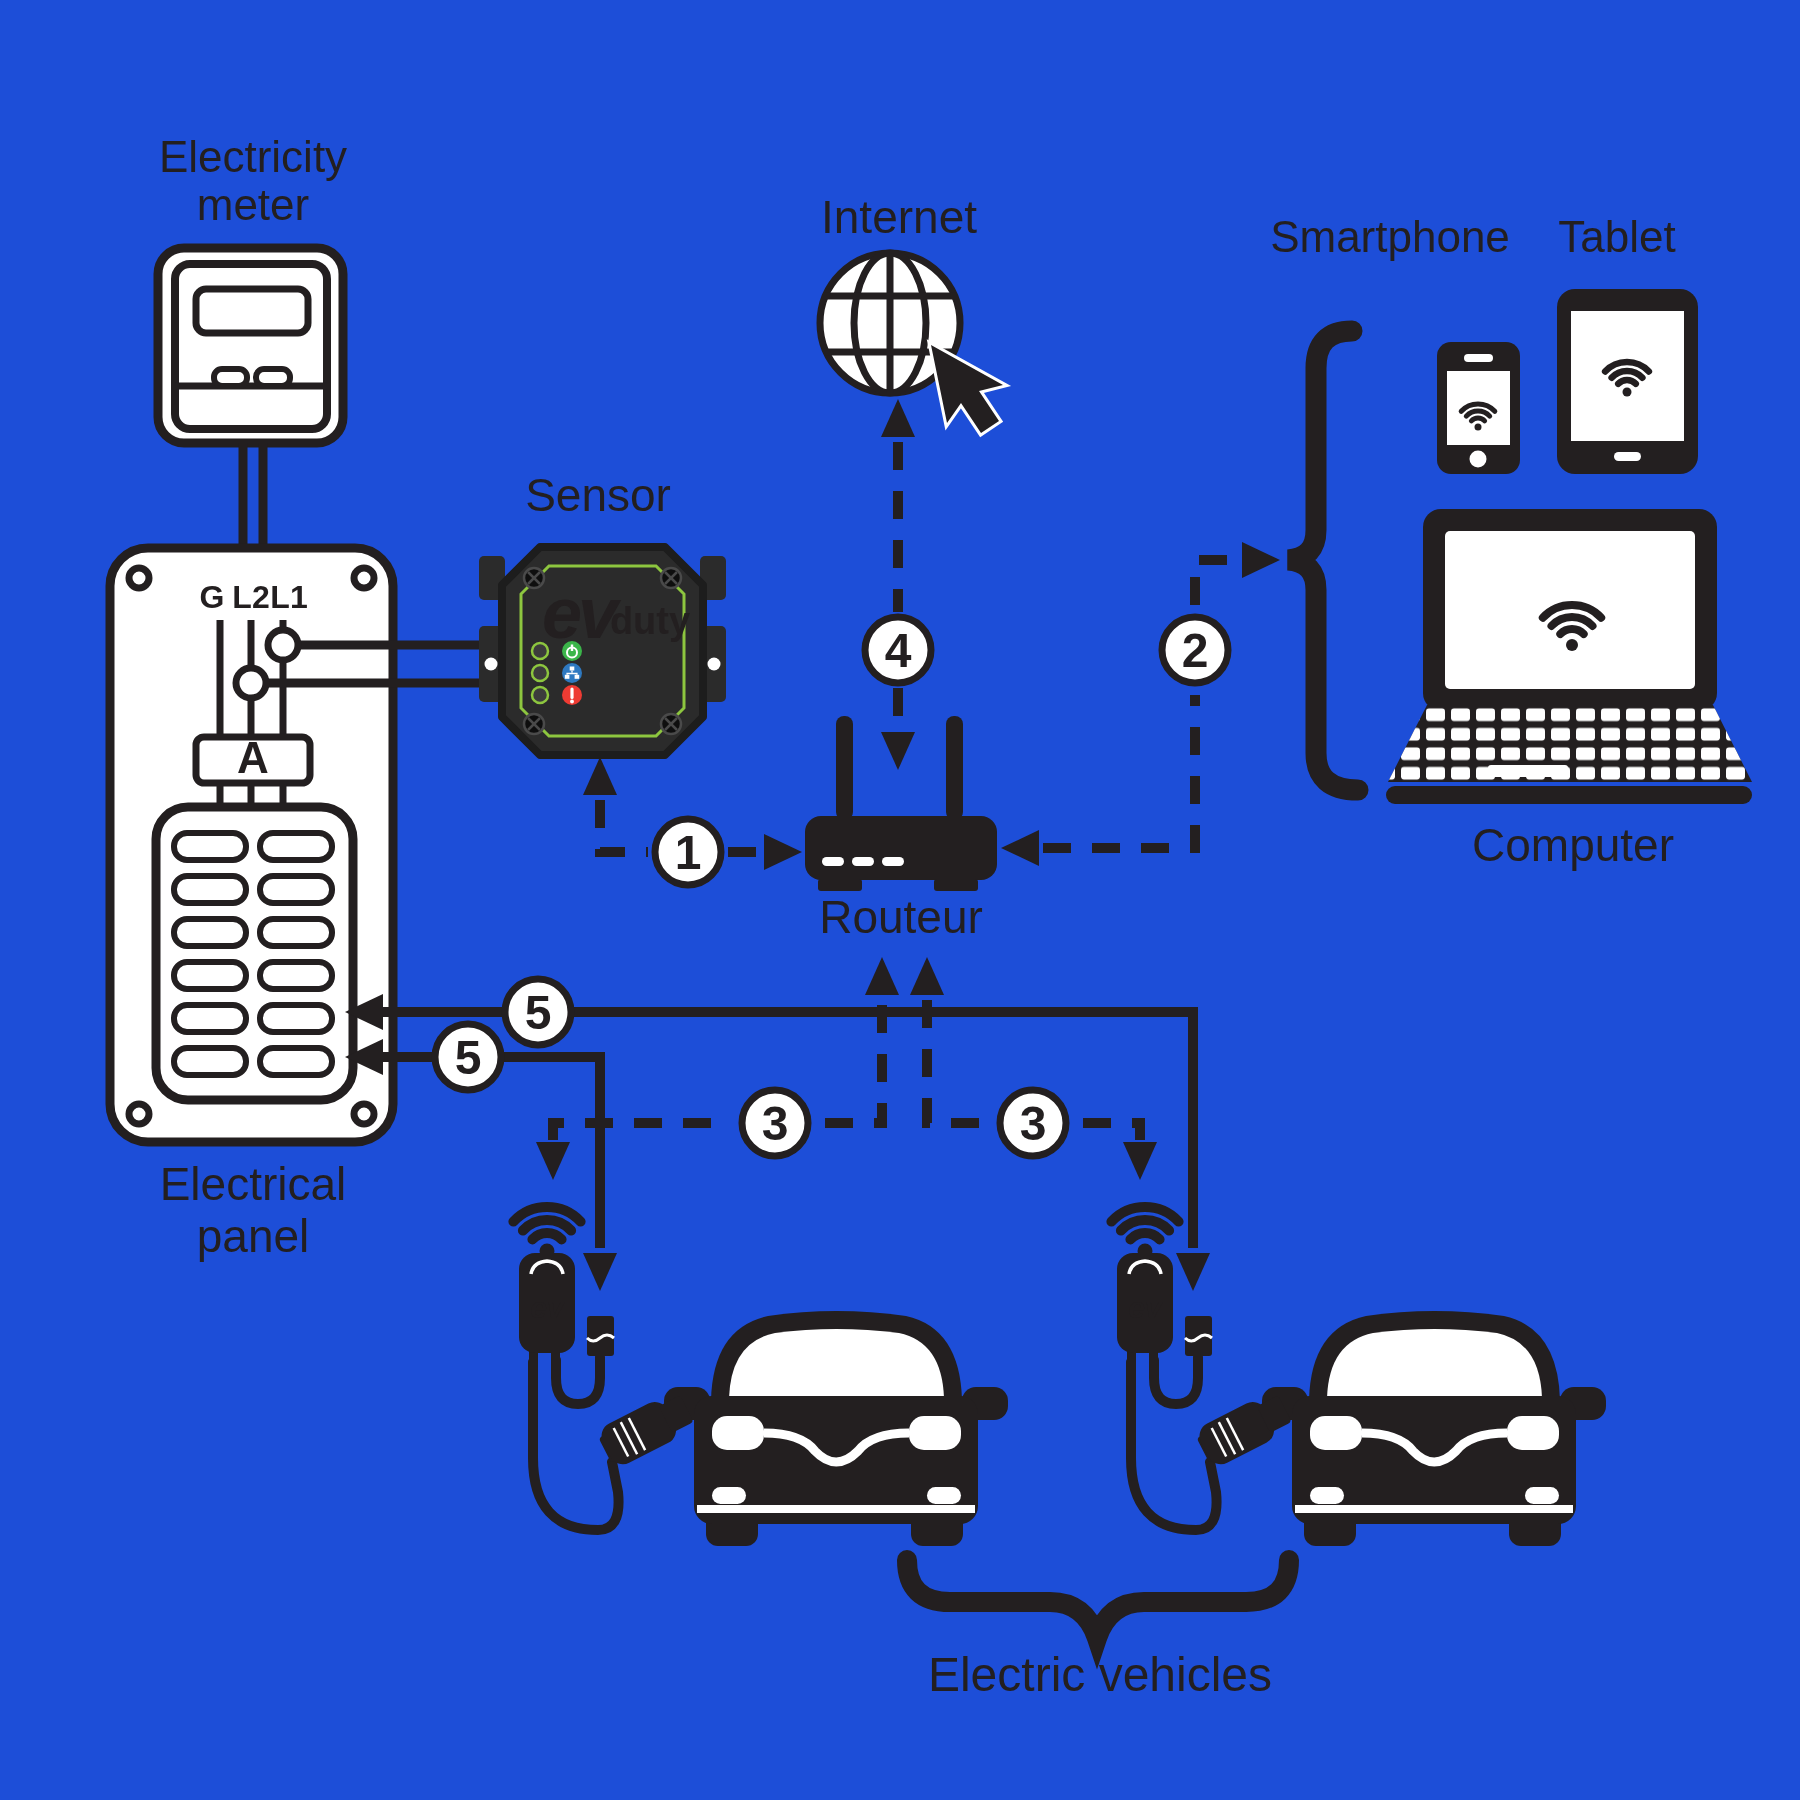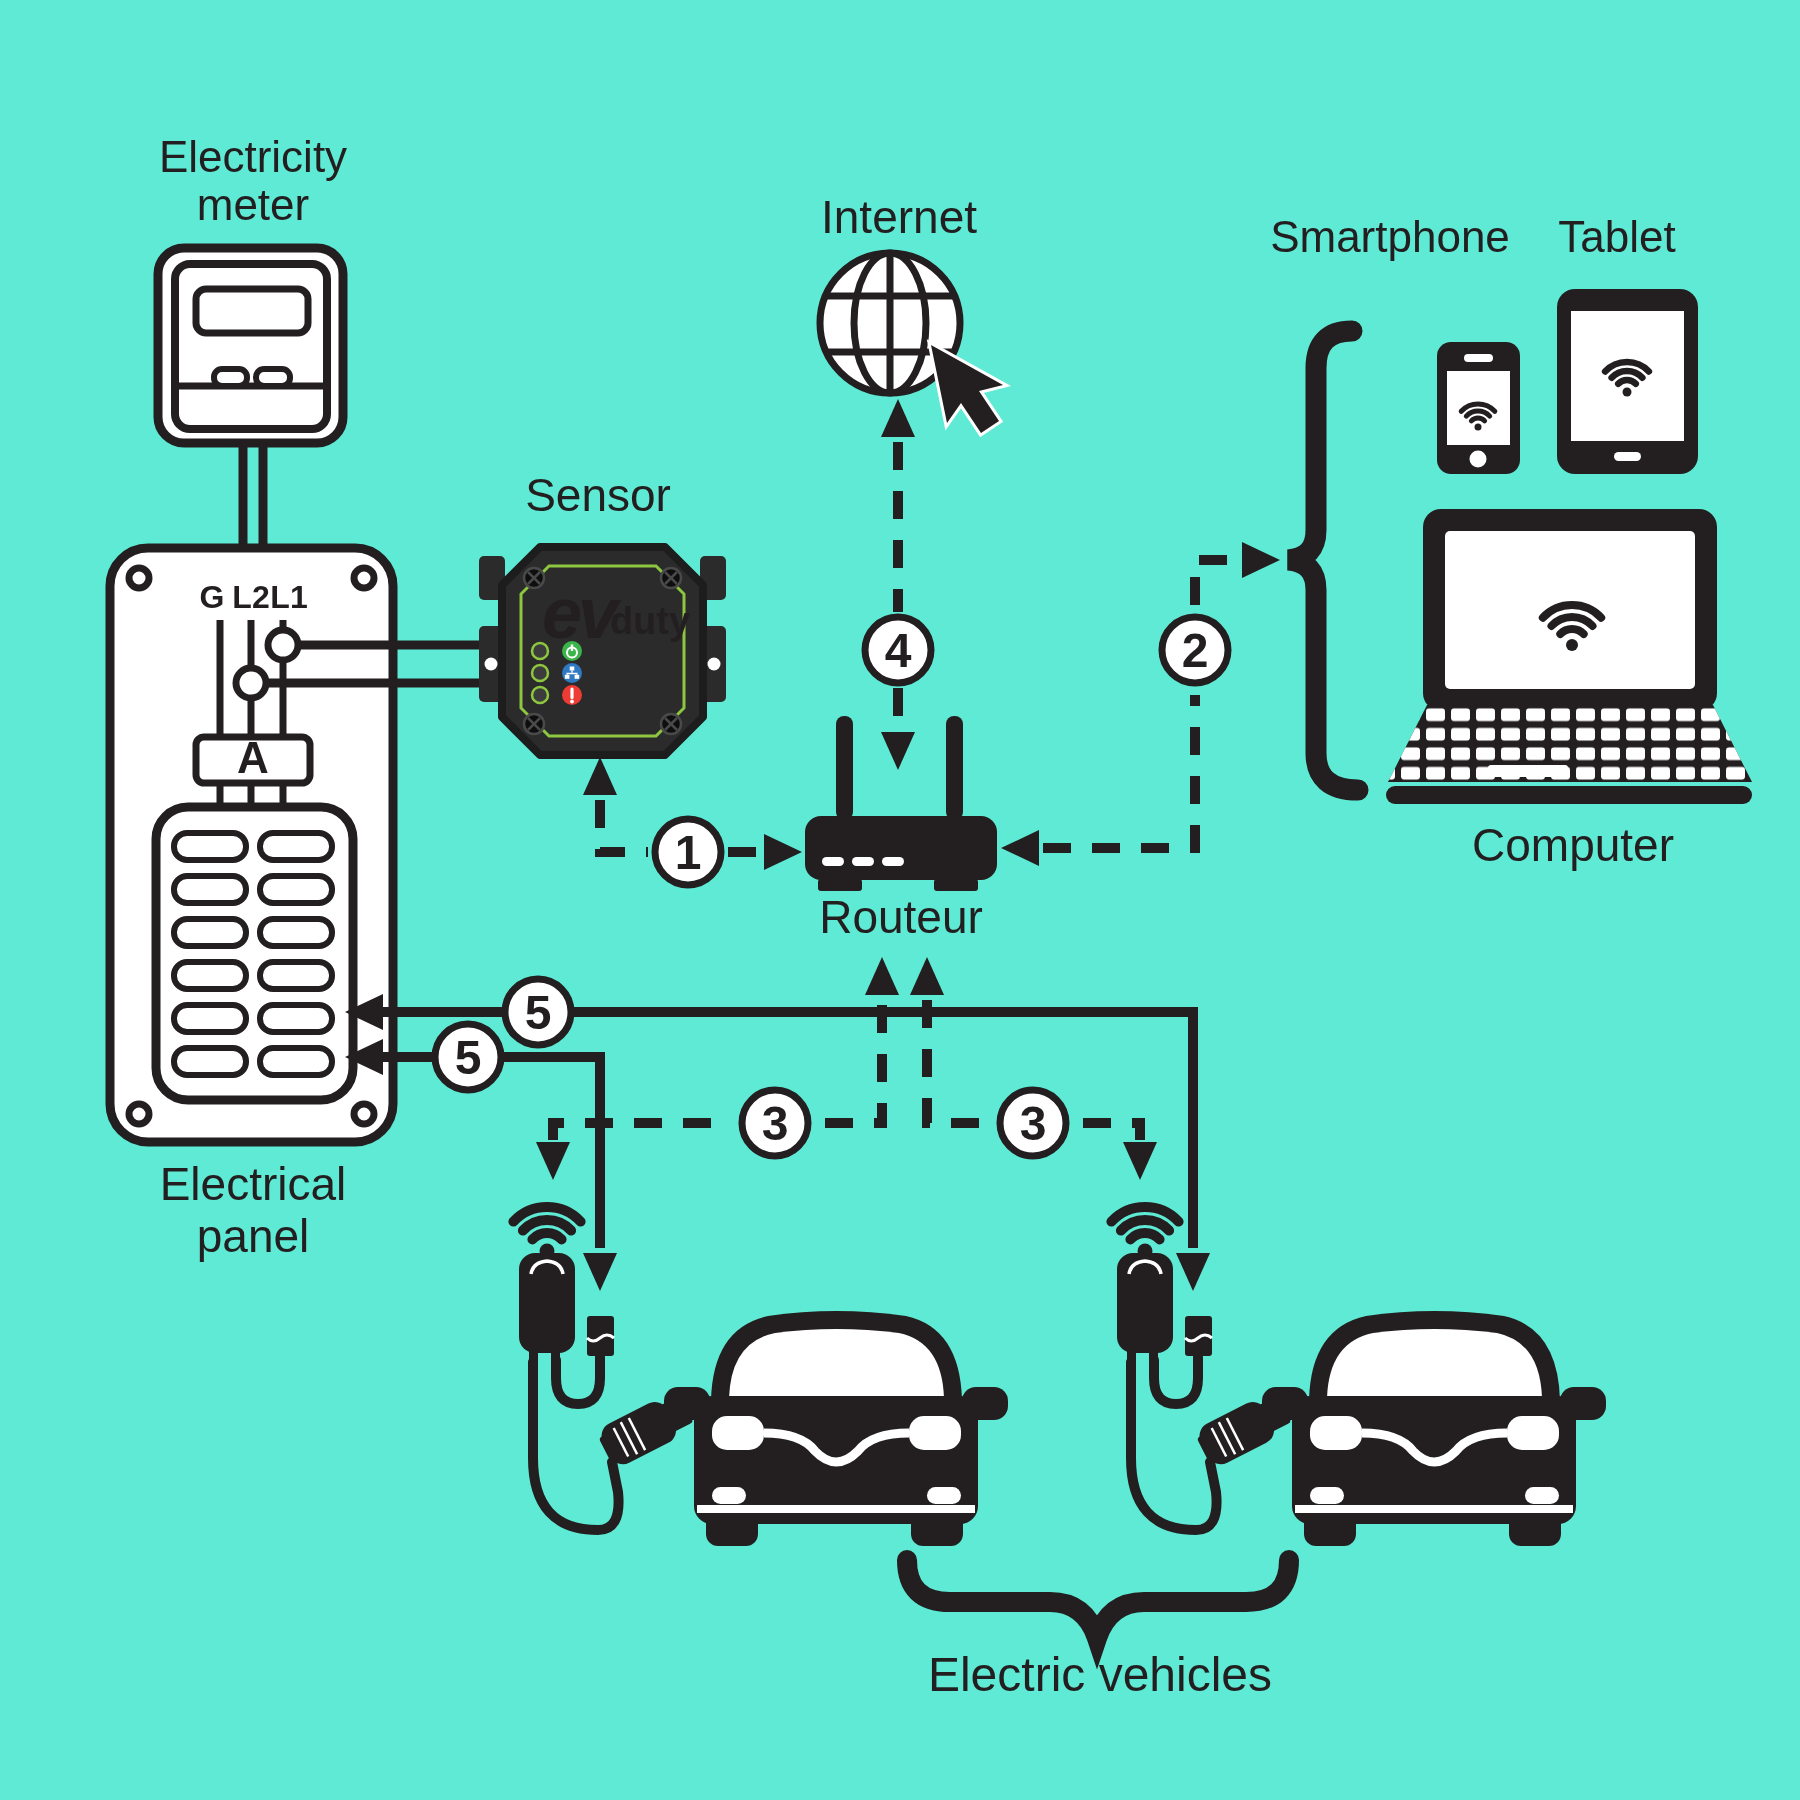--- a/index.html
+++ b/index.html
@@ -1,16 +1,16 @@
 <!DOCTYPE html>
 <html><head>
 <meta charset="utf-8">
 <style>
   html,body { margin:0; padding:0; background:#ffffff; }
-  #stage { position:relative; width:1800px; height:1800px; background:#5eead4; overflow:hidden; }
+  #stage { position:relative; width:1800px; height:1800px; background:#1d4ed8; overflow:hidden; }
   svg { display:block; }
   text { font-family:"Liberation Sans","DejaVu Sans",sans-serif; fill:#231f20; text-anchor:middle; }
   .t44 { font-size:44px; }
   .t46 { font-size:46px; }
   .t48 { font-size:48px; }
   .tb  { font-weight:bold; }
   .term { font-size:32px; font-weight:bold; }
   .num { font-size:48px; font-weight:bold; }
   .k   { fill:#231f20; }
   .w   { fill:#ffffff; }

